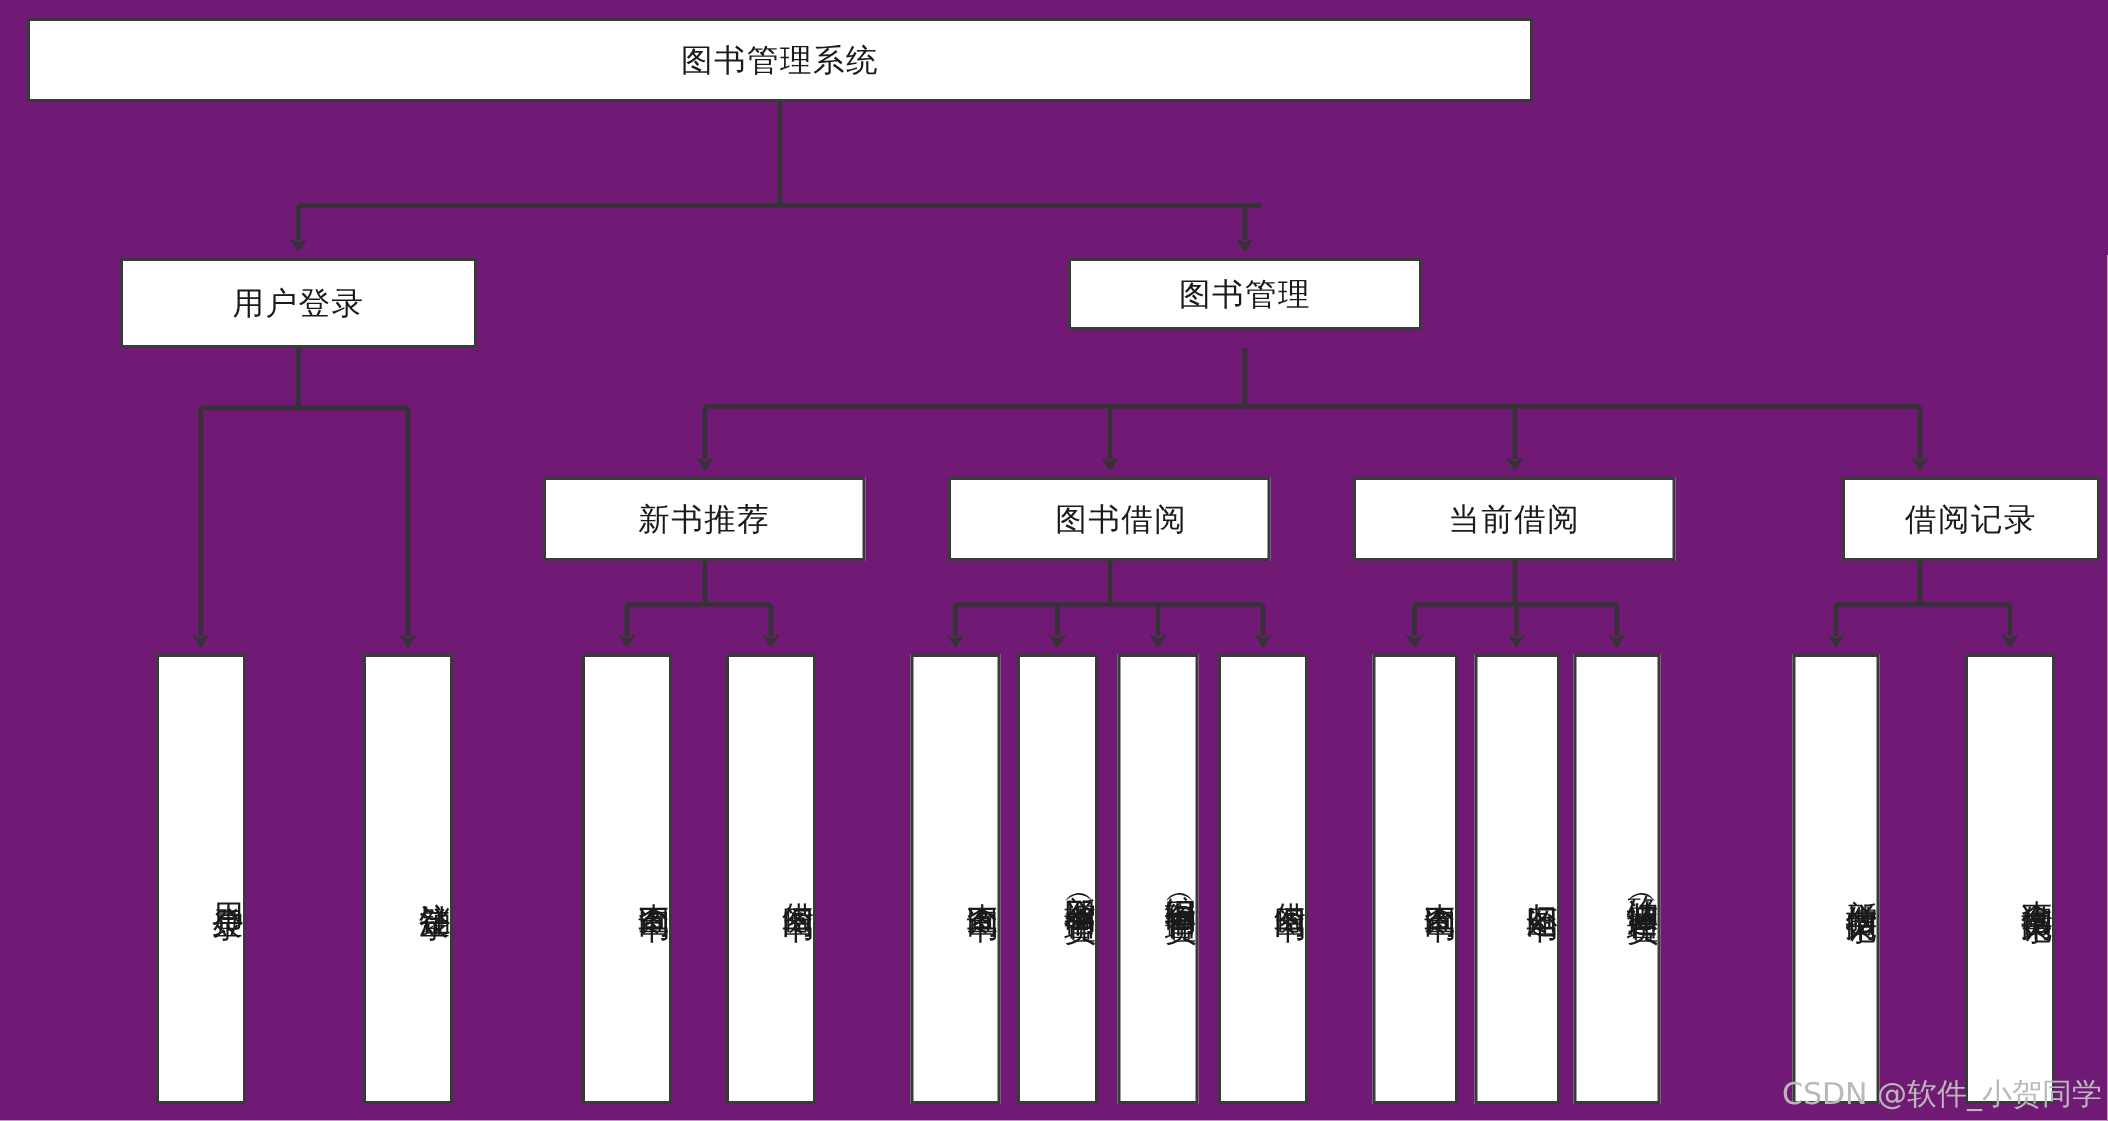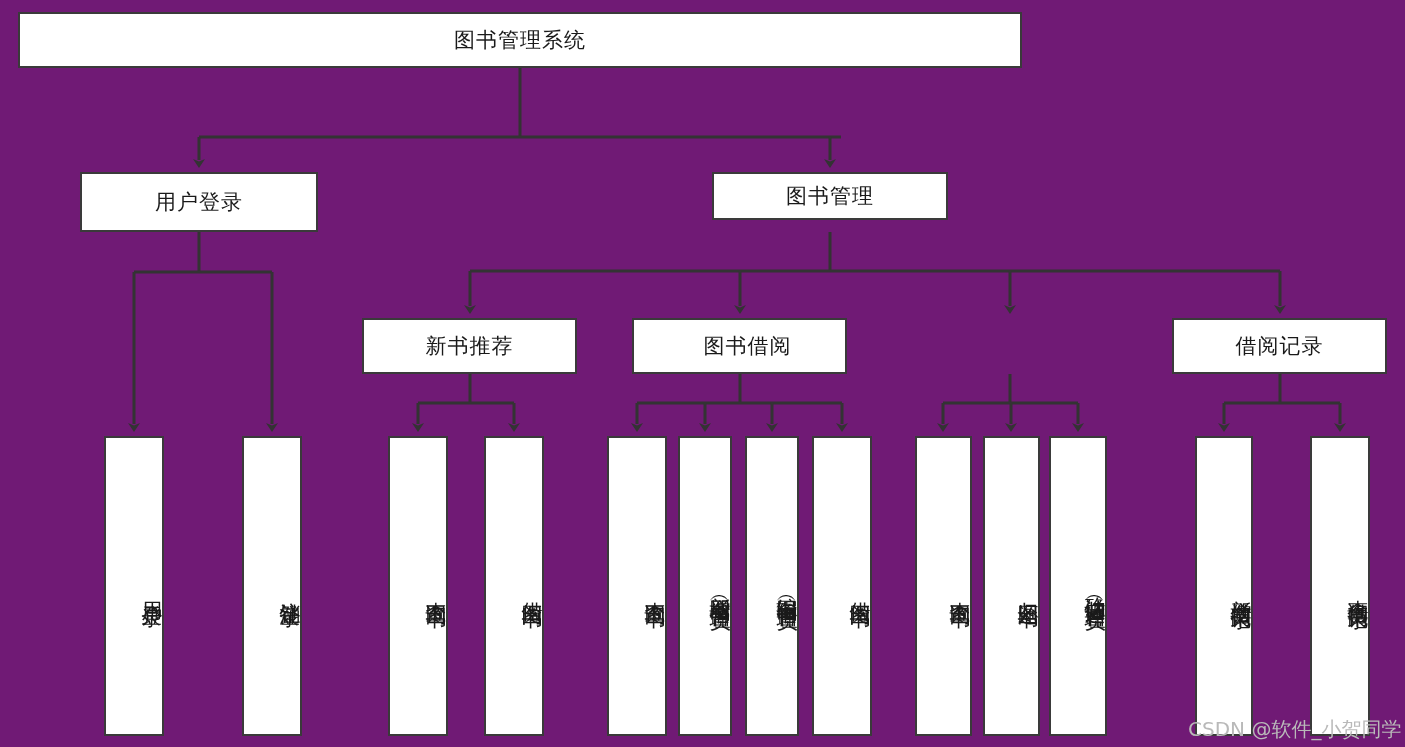--- a/index.html
+++ b/index.html
@@ -130,21 +130,24 @@
   <div class="node h" id="node-l2-1" style="left: 712px; top: 172px; width: 236px; height: 48px; border-color: rgb(58, 58, 58); background: rgb(255, 255, 255); color: rgb(26, 26, 26);">
     <span class="txt">图书管理</span>
   </div>
 
   <div class="node h" id="node-l3-0" style="left: 362px; top: 318px; width: 215px; height: 56px; border-color: rgb(58, 58, 58); background: rgb(255, 255, 255); color: rgb(26, 26, 26);">
     <span class="txt">新书推荐</span>
   </div>
   <div class="node h" id="node-l3-1" style="left: 632px; top: 318px; width: 215px; height: 56px; border-color: rgb(58, 58, 58); background: rgb(255, 255, 255); color: rgb(26, 26, 26); padding-left: 16px;">
     <span class="txt">图书借阅</span>
   </div>
-  <div class="node h" id="node-l3-3" style="left: 1172px; top: 318px; width: 215px; height: 56px; border-color: rgb(58, 58, 58); background: rgb(255, 255, 255); color: rgb(26, 26, 26);">
+  <div class="node h" id="node-l3-2" style="left: 902px; top: 318px; width: 215px; height: 56px; border-color: rgb(58, 58, 58); background: rgb(255, 255, 255); color: rgb(26, 26, 26);">
+    <span class="txt">当前借阅</span>
+  </div>
+  <div class="node h" id="node-l3-3" style="left: 1228px; top: 318px; width: 172px; height: 56px; border-color: rgb(58, 58, 58); background: rgb(255, 255, 255); color: rgb(26, 26, 26);">
     <span class="txt">借阅记录</span>
   </div>
 
   <div class="node v" id="node-leaf-0" style="left: 104px; top: 436px; width: 60px; height: 300px; border-color: rgb(58, 58, 58); background: rgb(255, 255, 255); color: rgb(26, 26, 26);">
     <span class="txt">用户登录</span>
   </div>
   <div class="node v" id="node-leaf-1" style="left: 242px; top: 436px; width: 60px; height: 300px; border-color: rgb(58, 58, 58); background: rgb(255, 255, 255); color: rgb(26, 26, 26);">
     <span class="txt">注销登录</span>
   </div>
   <div class="node v" id="node-leaf-2" style="left: 388px; top: 436px; width: 60px; height: 300px; border-color: rgb(58, 58, 58); background: rgb(255, 255, 255); color: rgb(26, 26, 26);">

